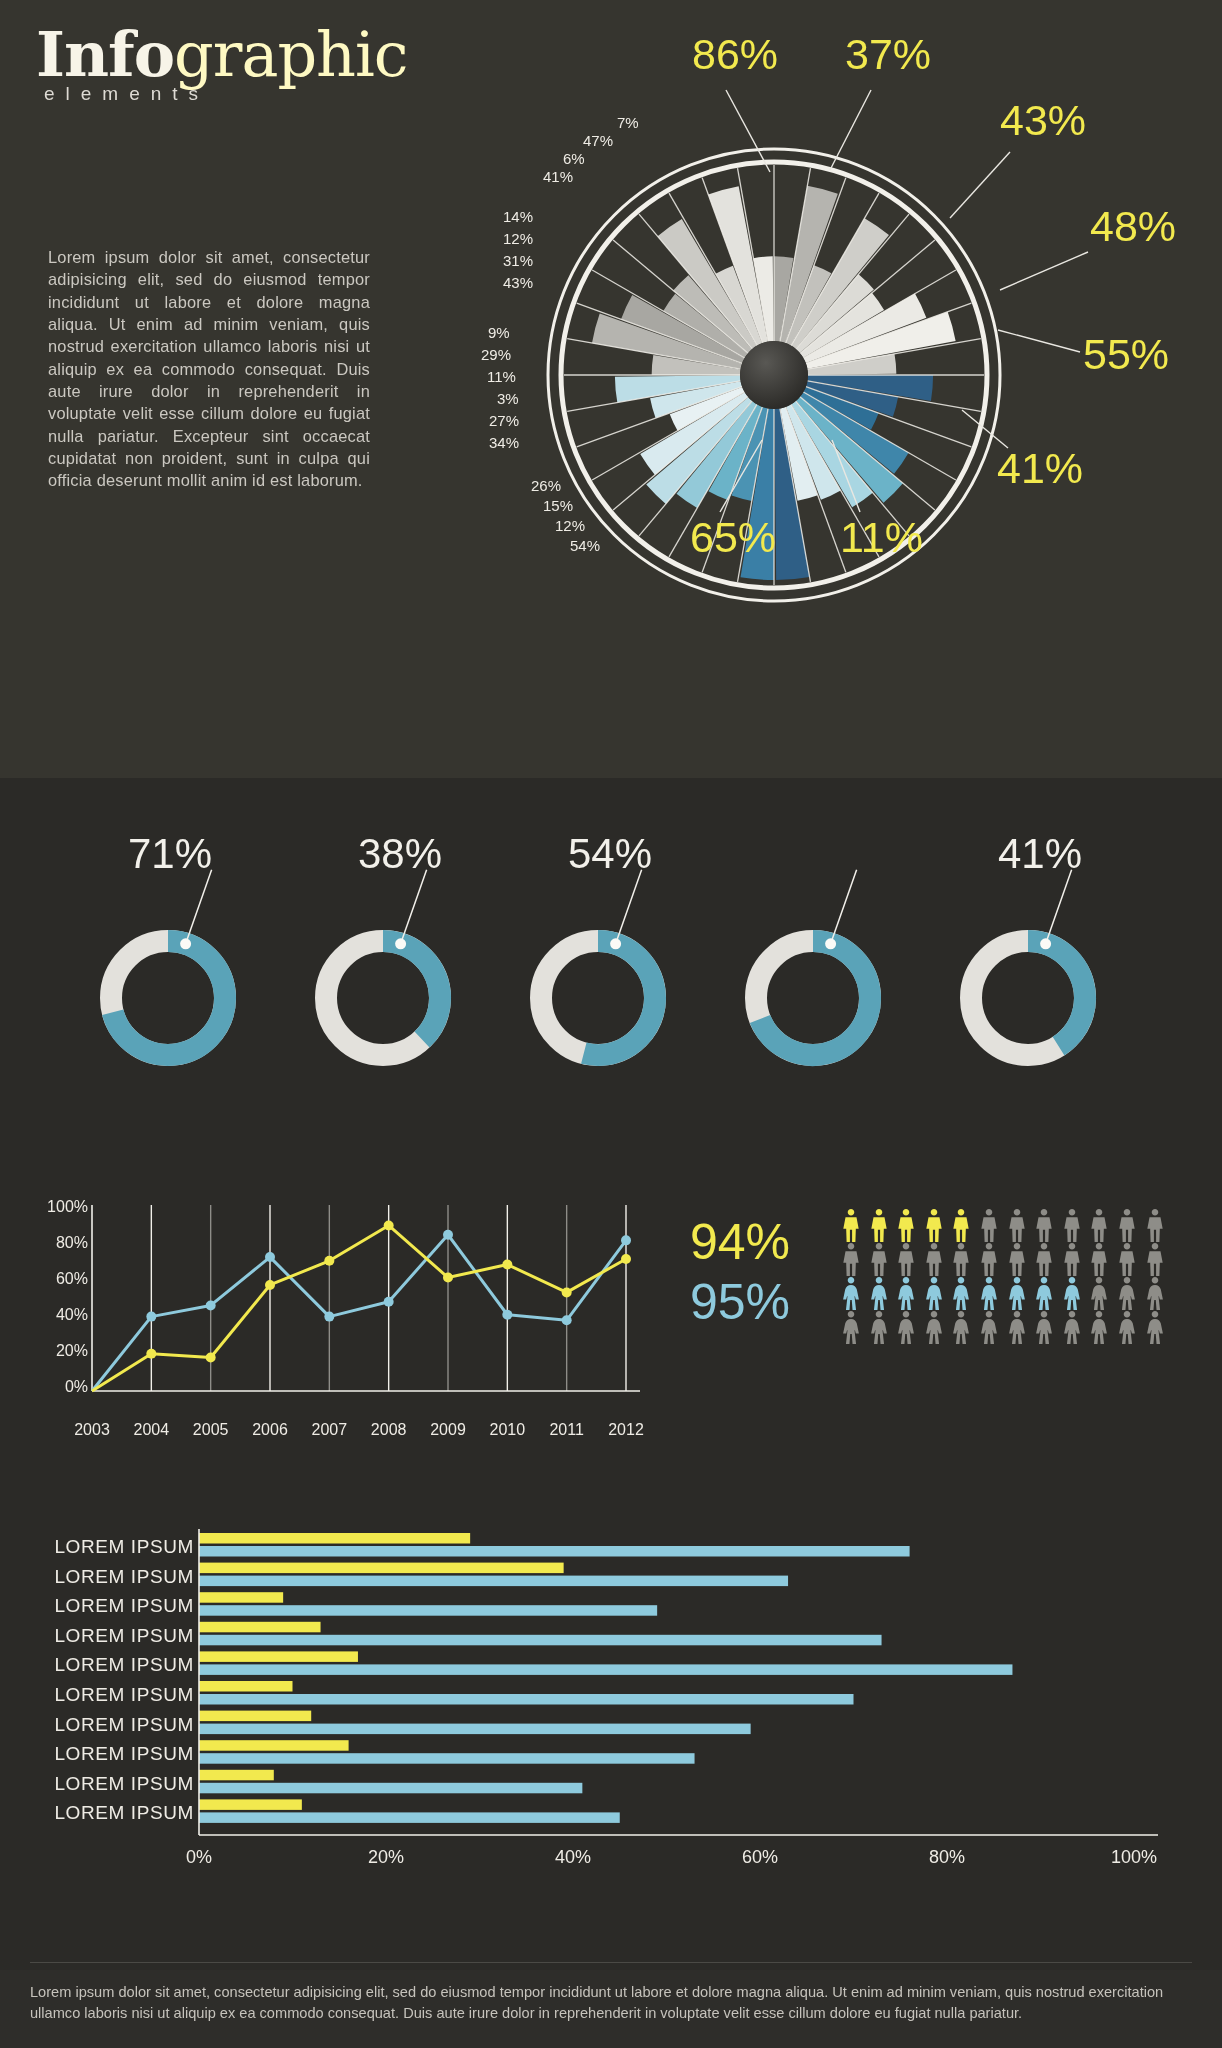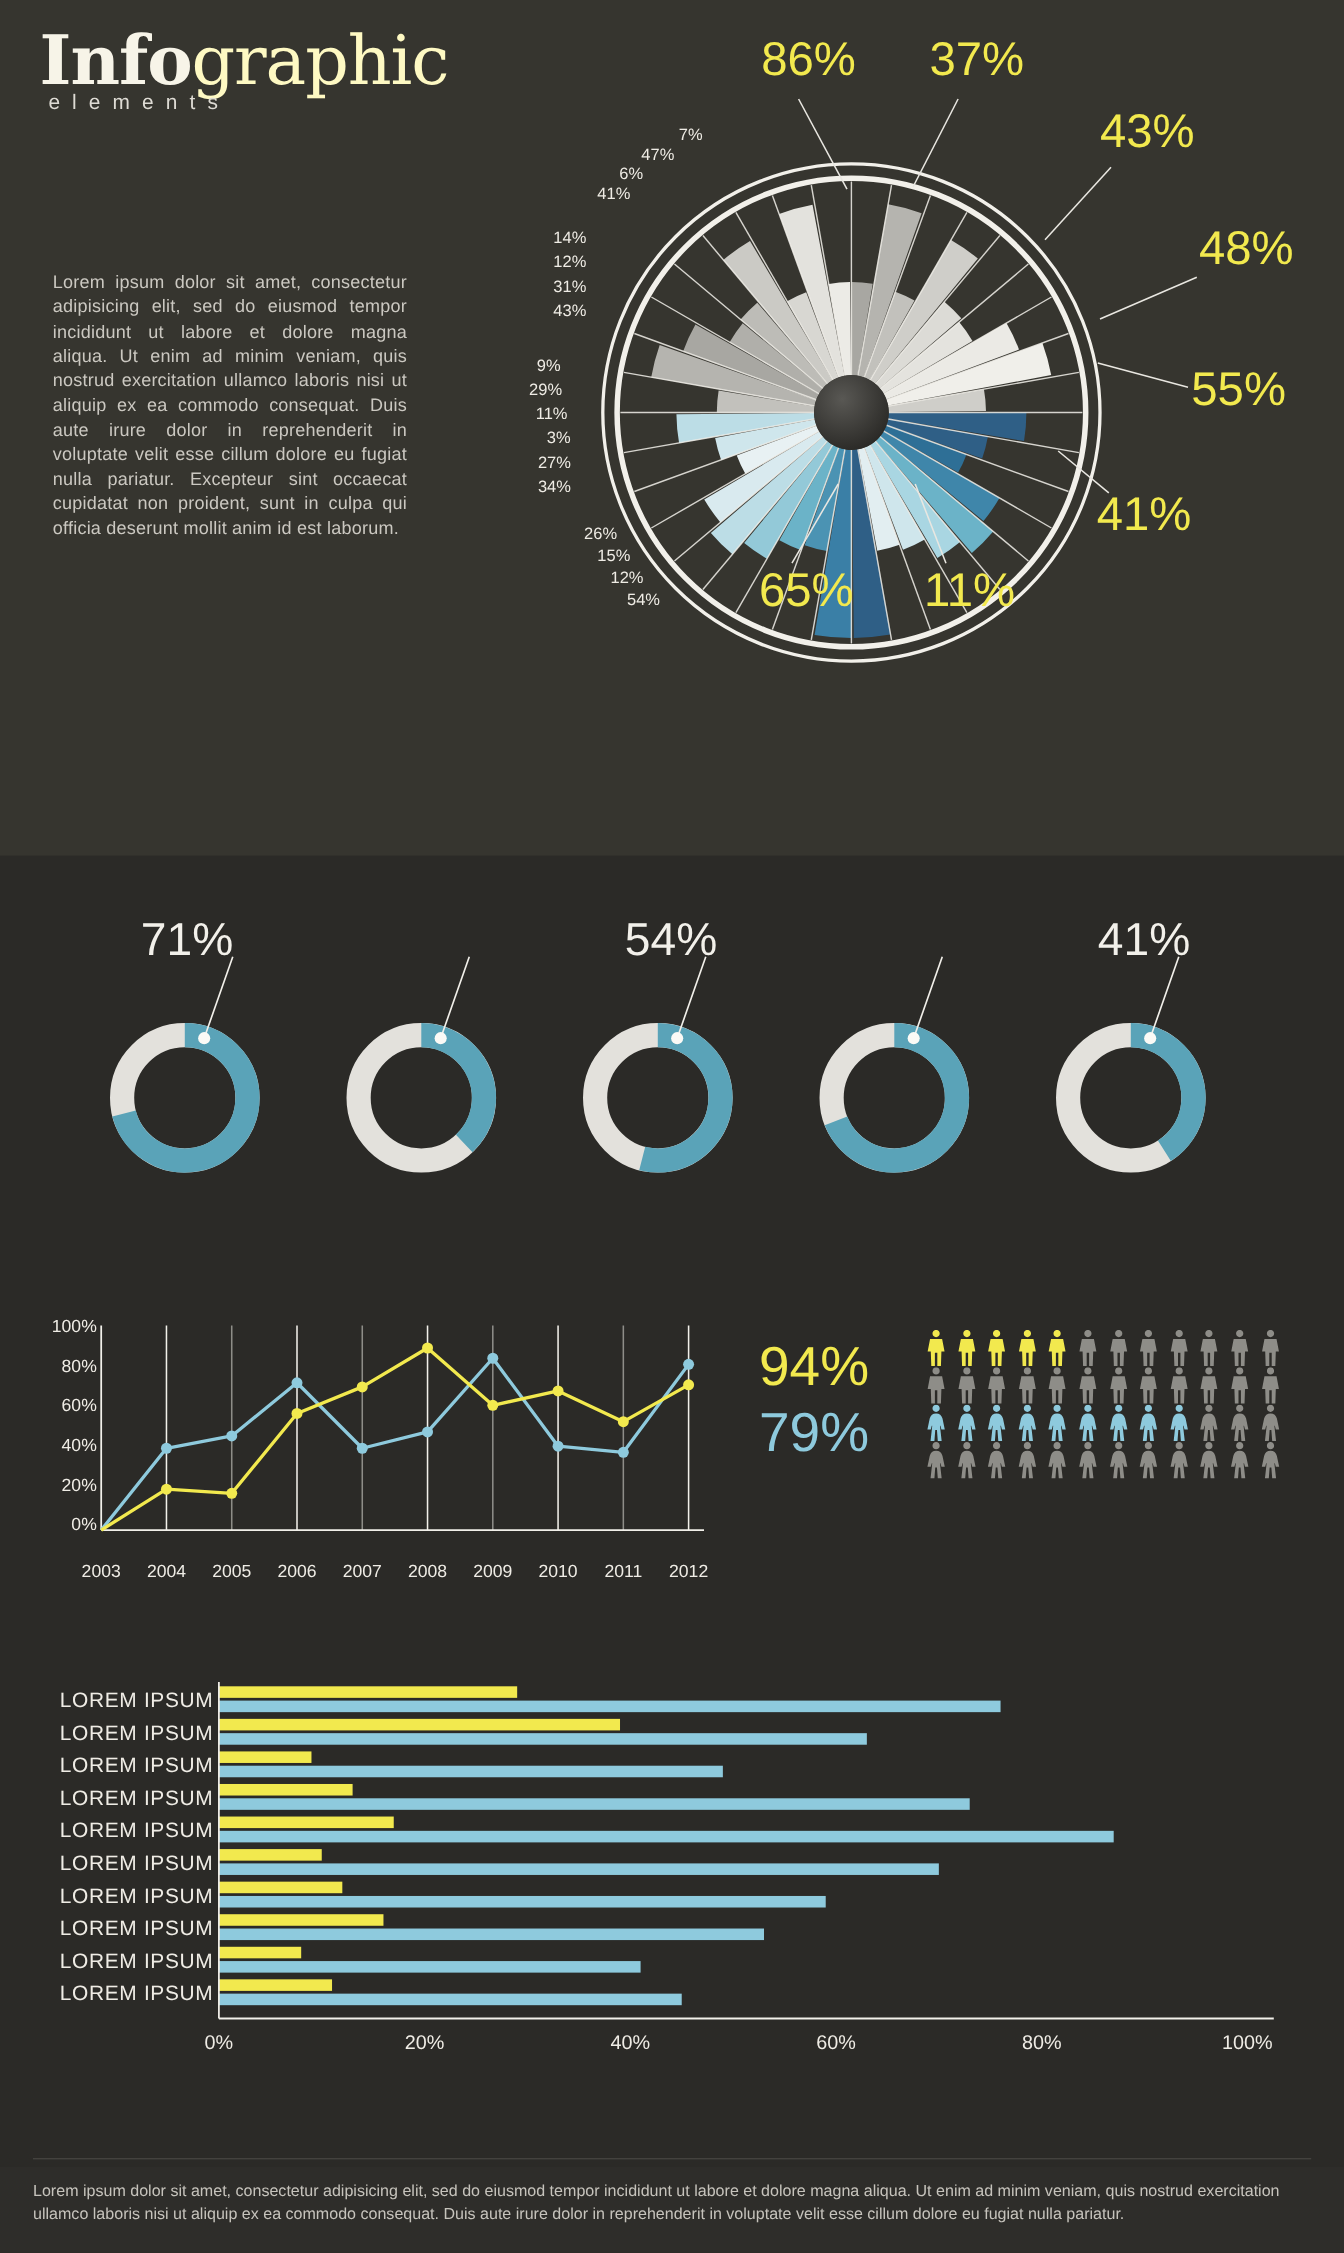--- a/index.html
+++ b/index.html
@@ -203,20 +203,21 @@
     <line x1="1088" y1="252" x2="1000" y2="290"></line>
     <line x1="1080" y1="352" x2="998" y2="330"></line>
     <line x1="1008" y1="448" x2="962" y2="410"></line>
     <line x1="860" y1="512" x2="832" y2="440"></line>
     <line x1="720" y1="512" x2="762" y2="440"></line>
   </g>
 </svg>
 
 <div class="donut-row">
   <div class="donut-pct" style="left:60px;">71%</div>
+  <div class="donut-pct" style="left:290px;">38%</div>
   <div class="donut-pct" style="left:500px;">54%</div>
   <div class="donut-pct" style="left:930px;">41%</div>
   <svg id="donut-svg" style="position:absolute; left:0; top:0; width:1222px; height:300px;">
       <circle cx="168" cy="168" r="57" fill="none" stroke="#e3e1dc" stroke-width="22"></circle>
       <path d="M 168 111 A 57 57 0 1 1 112.79075981566803 182.17532356839672" fill="none" stroke="#5aa3b8" stroke-width="22"></path>
       <line x1="185.613968679372" y1="113.78977857117624" x2="211.613968679372" y2="39.78977857117624" stroke="#f2f0ea" stroke-width="1.5"></line>
       <circle cx="185.613968679372" cy="113.78977857117624" r="5.5" fill="#fbfaf6"></circle>
       <circle cx="383" cy="168" r="57" fill="none" stroke="#e3e1dc" stroke-width="22"></circle>
       <path d="M 383 111 A 57 57 0 0 1 422.01918503793524 209.55121176302046" fill="none" stroke="#5aa3b8" stroke-width="22"></path>
       <line x1="400.613968679372" y1="113.78977857117624" x2="426.613968679372" y2="39.78977857117624" stroke="#f2f0ea" stroke-width="1.5"></line>
@@ -285,21 +286,21 @@
       <div class="lc-xlab" style="left: 362.667px;">2008</div>
       <div class="lc-xlab" style="left: 422px;">2009</div>
       <div class="lc-xlab" style="left: 481.333px;">2010</div>
       <div class="lc-xlab" style="left: 540.667px;">2011</div>
       <div class="lc-xlab" style="left: 600px;">2012</div>
     </div>
 </div>
 
 <div class="people">
   <div class="p-pct yellow" style="left:0; top:8px;">94%</div>
-  <div class="p-pct blue" style="left:0; top:68px;">79%</div>
+  <div class="p-pct blue" style="left:0; top:68px;">95%</div>
   <div class="p-grid" id="p-grid" style="top:4px;">
       <div class="p-row">
         <svg width="22" height="34" viewBox="0 0 18 31">
           <path d="M9 0 C7.3 0 6 1.3 6 3 C6 4.7 7.3 6 9 6 C10.7 6 12 4.7 12 3 C12 1.3 10.7 0 9 0 Z M4 7.5 L14 7.5 L16 18 L13.4 18 L13 30 L10 30 L10 19 L8 19 L8 30 L5 30 L4.6 18 L2 18 Z" fill="#f2e94e"></path>
         </svg>
         <svg width="22" height="34" viewBox="0 0 18 31">
           <path d="M9 0 C7.3 0 6 1.3 6 3 C6 4.7 7.3 6 9 6 C10.7 6 12 4.7 12 3 C12 1.3 10.7 0 9 0 Z M4 7.5 L14 7.5 L16 18 L13.4 18 L13 30 L10 30 L10 19 L8 19 L8 30 L5 30 L4.6 18 L2 18 Z" fill="#f2e94e"></path>
         </svg>
         <svg width="22" height="34" viewBox="0 0 18 31">
           <path d="M9 0 C7.3 0 6 1.3 6 3 C6 4.7 7.3 6 9 6 C10.7 6 12 4.7 12 3 C12 1.3 10.7 0 9 0 Z M4 7.5 L14 7.5 L16 18 L13.4 18 L13 30 L10 30 L10 19 L8 19 L8 30 L5 30 L4.6 18 L2 18 Z" fill="#f2e94e"></path>

